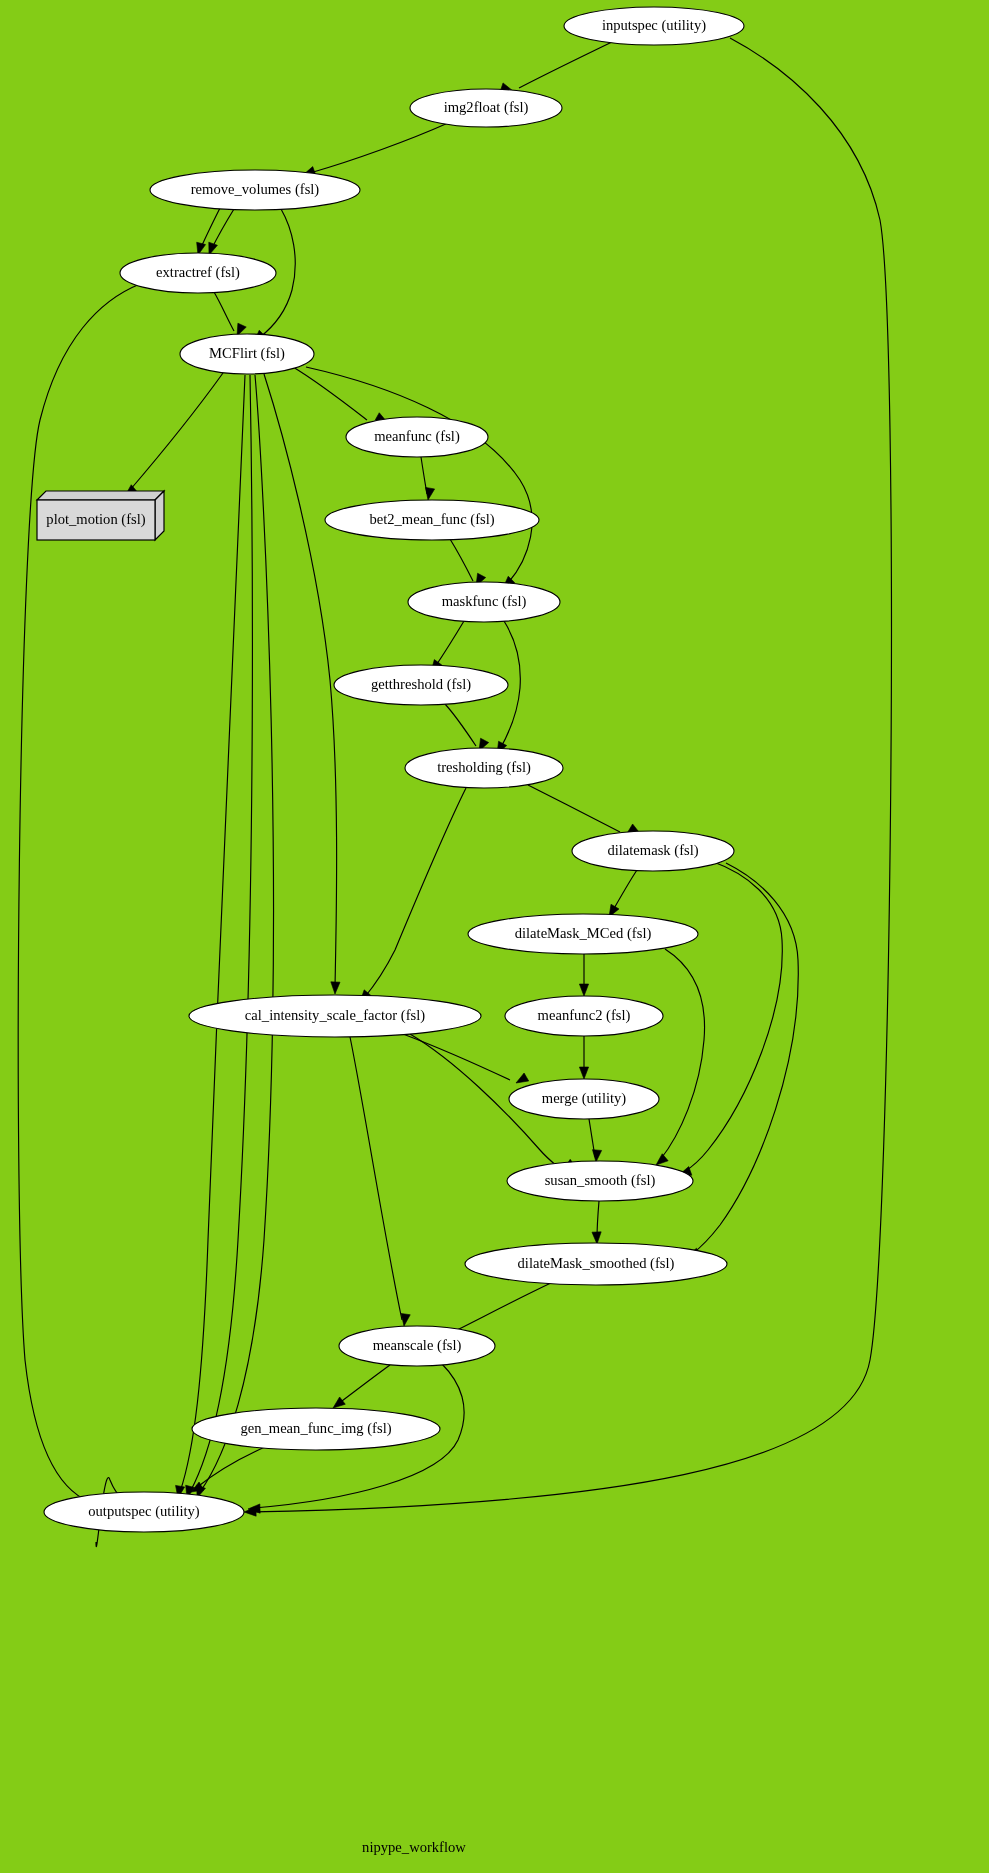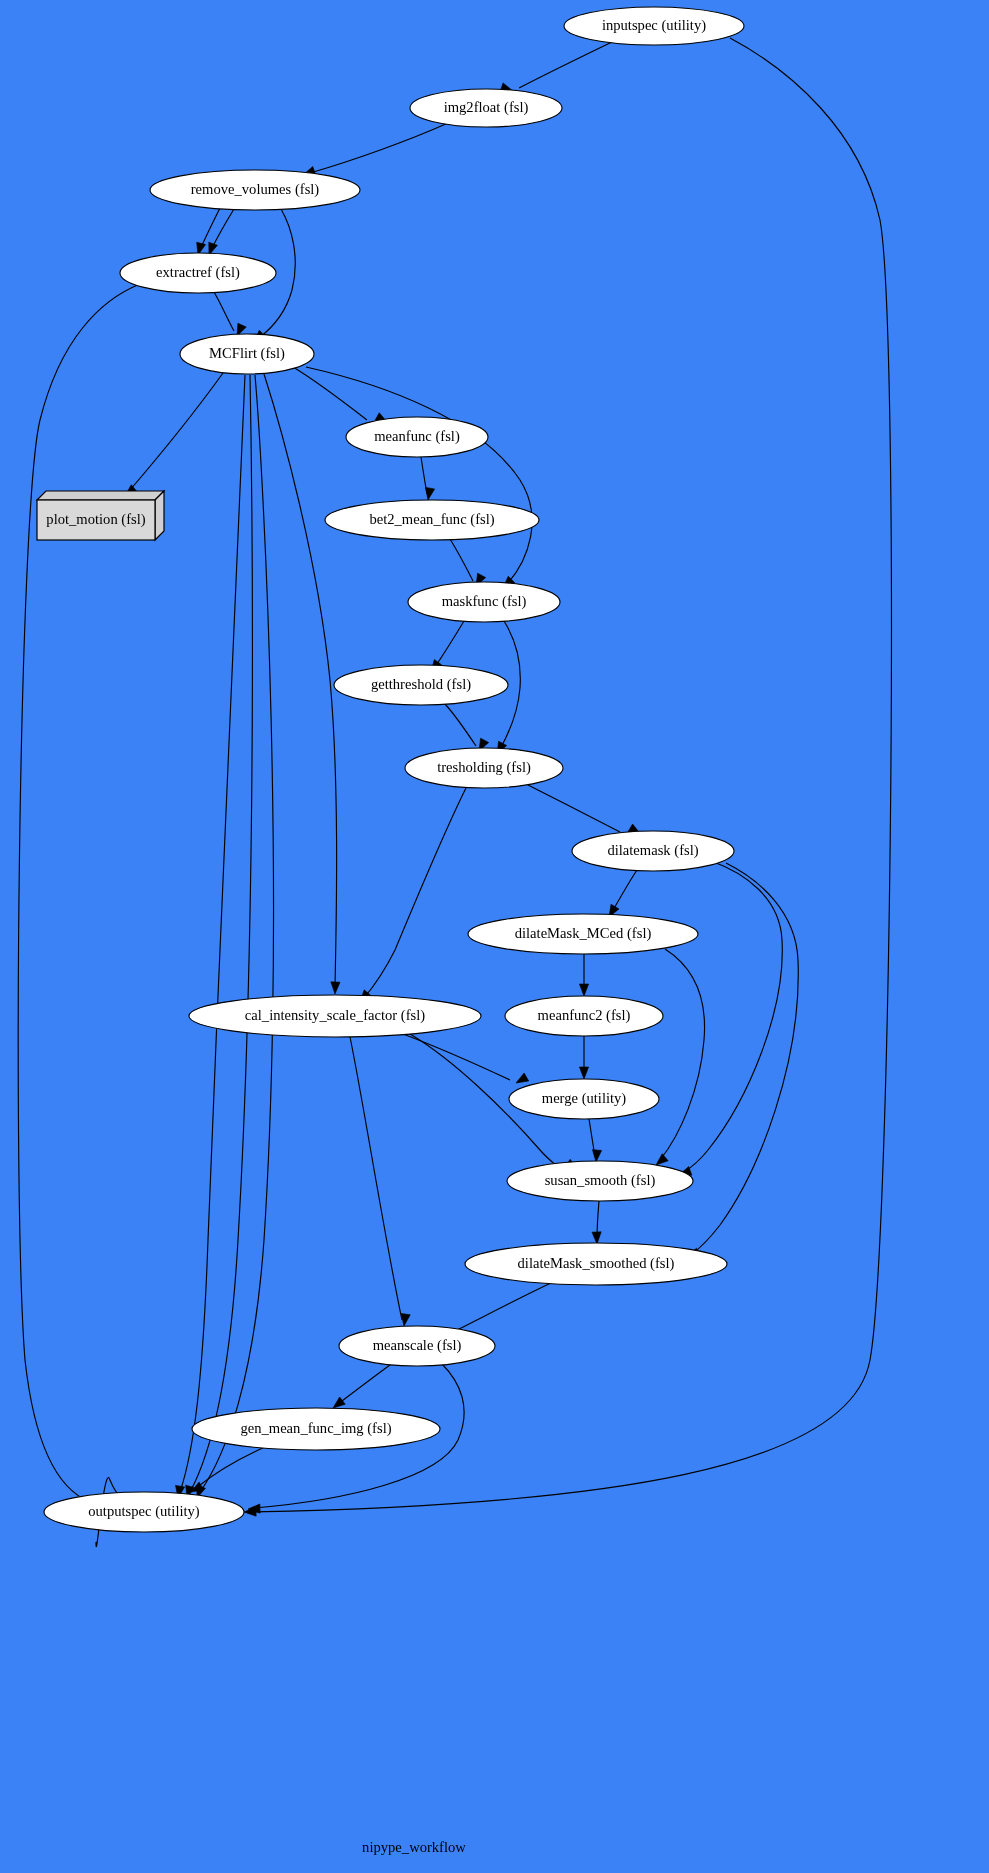--- a/index.html
+++ b/index.html
@@ -7,21 +7,21 @@
     padding: 0;
     background: #ffffff;
   }
   body {
     font-family: "Liberation Serif", "DejaVu Serif", serif;
   }
   #graph-root {
     position: relative;
     width: 989px;
     height: 1873px;
-    background: #3b82f6;
+    background: #84cc16;
     overflow: hidden;
   }
   svg#graph-canvas {
     position: absolute;
     top: 0;
     left: 0;
     width: 989px;
     height: 1873px;
     display: block;
   }

